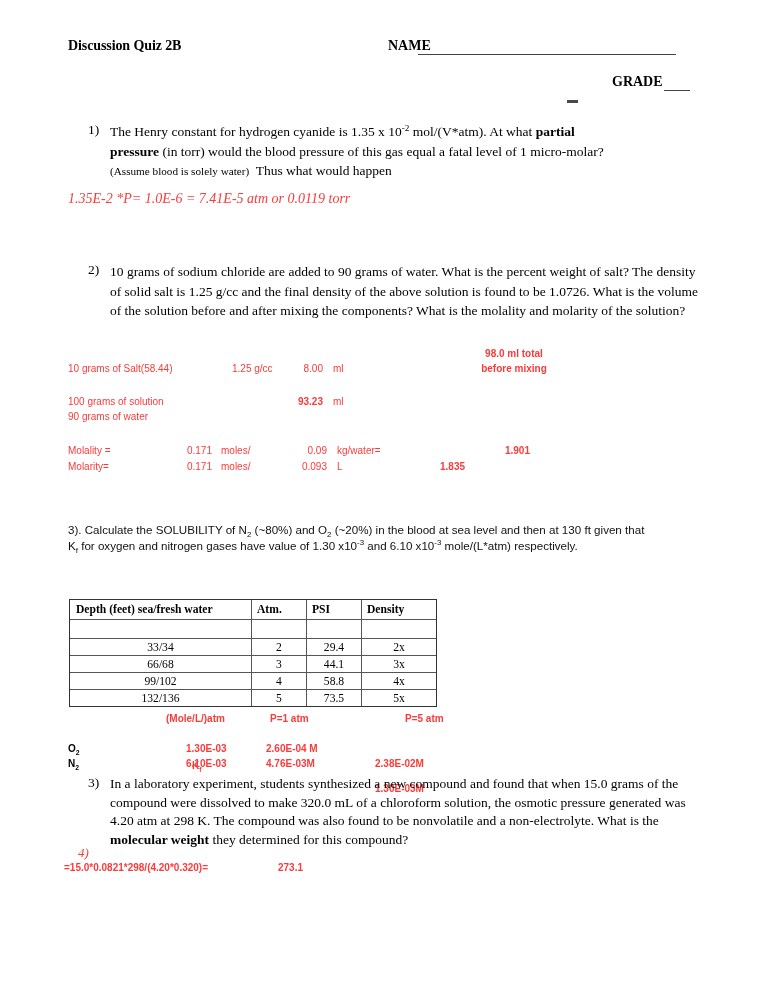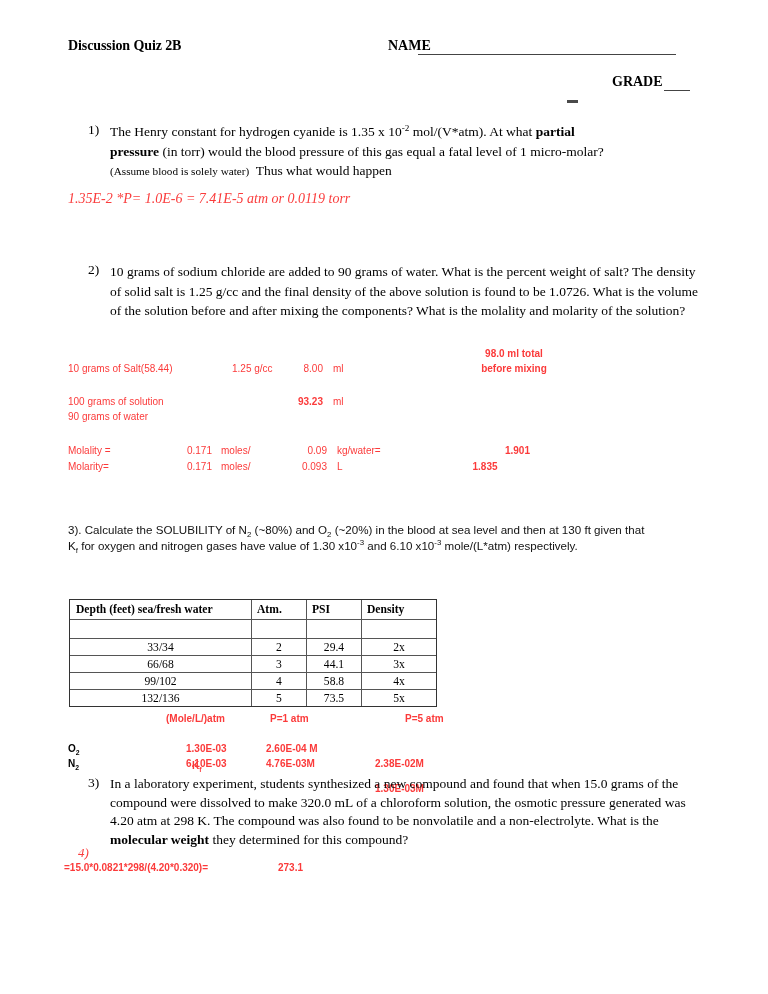--- a/index.html
+++ b/index.html
@@ -188,21 +188,21 @@
   <div class="red-sans" style="left:221px; top:445px;">moles/</div>
   <div class="red-sans" style="left:287px; top:445px; width:40px; text-align:right;">0.09</div>
   <div class="red-sans" style="left:337px; top:445px;">kg/water=</div>
   <div class="red-sans b" style="left:440px; top:445px; width:90px; text-align:right;">1.901</div>
 
   <div class="red-sans" style="left:68px; top:461px;">Molarity=</div>
   <div class="red-sans" style="left:170px; top:461px; width:42px; text-align:right;">0.171</div>
   <div class="red-sans" style="left:221px; top:461px;">moles/</div>
   <div class="red-sans" style="left:287px; top:461px; width:40px; text-align:right;">0.093</div>
   <div class="red-sans" style="left:337px; top:461px;">L</div>
-  <div class="red-sans b" style="left:440px; top:461px; width:90px; text-align:center;">1.835</div>
+  <div class="red-sans b" style="left:440px; top:461px; width:90px; text-align:left;">1.835</div>
 
   <div id="q3-text">
     <span>3). Calculate the SOLUBILITY of N</span><sub>2</sub><span> (~80%) and O</span><sub>2</sub><span> (~20%) in the blood at sea level and then at 130 ft given that</span><br>
     <span>K</span><sub>f</sub><span> for oxygen and nitrogen gases have value of 1.30 x10</span><sup>-3</sup><span> and 6.10 x10</span><sup>-3</sup><span> mole/(L*atm) respectively.</span>
   </div>
 
   <table id="depth-table">
     <thead>
       <tr>
         <th class="col-depth" style="text-align:left; padding-left:6px;">Depth (feet) sea/fresh water</th>

